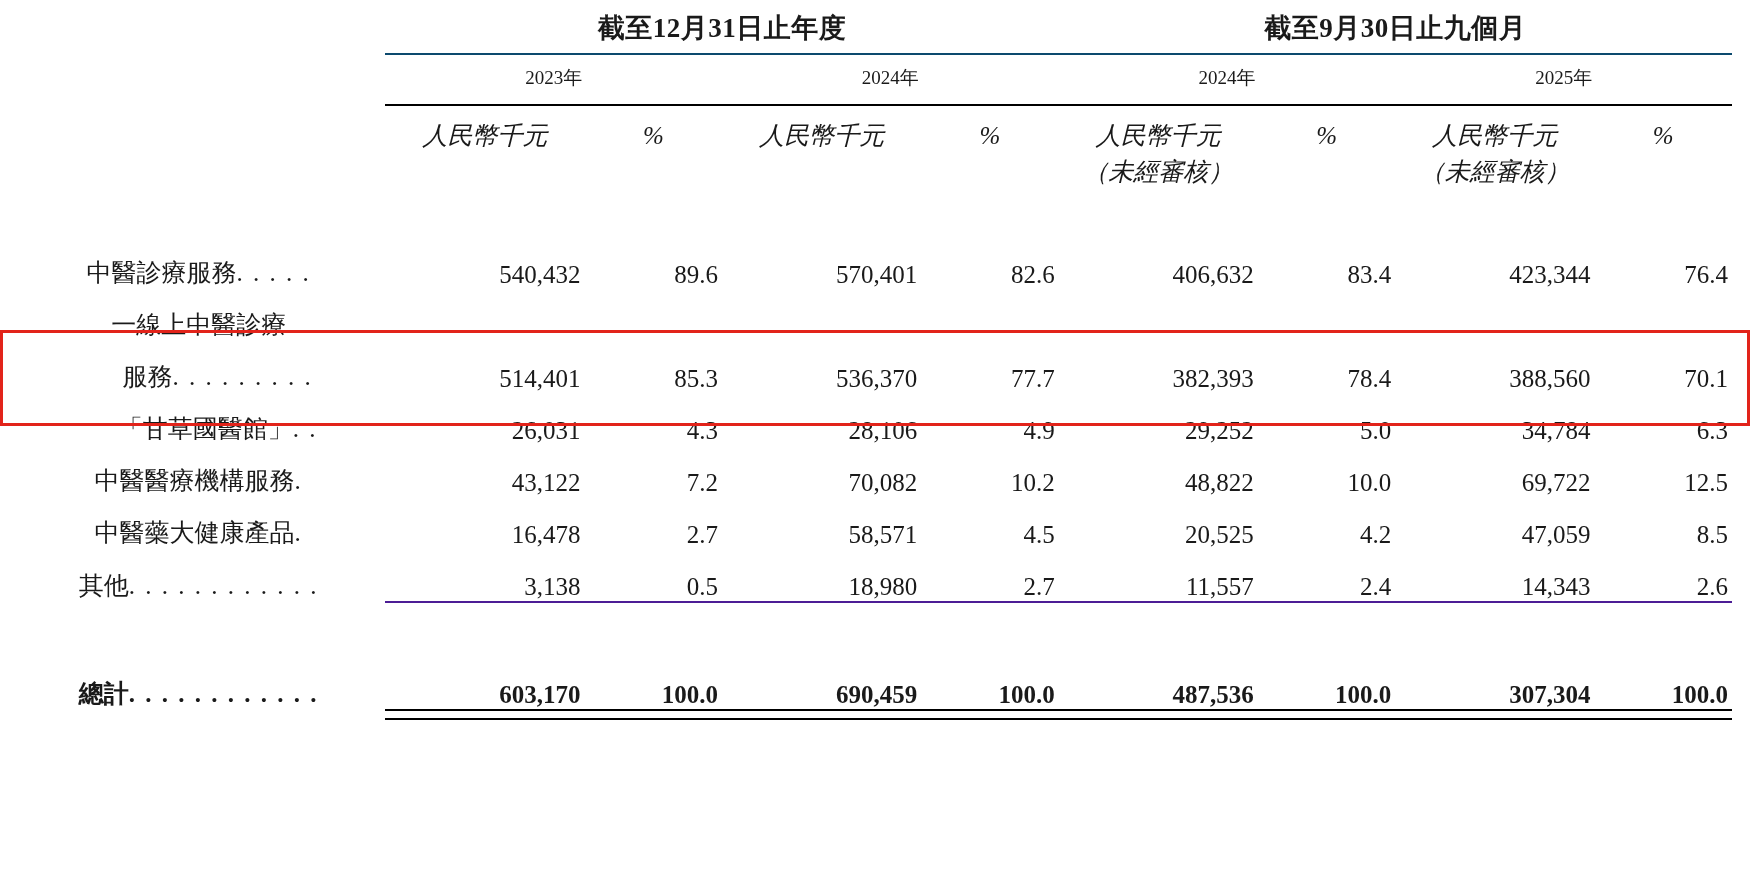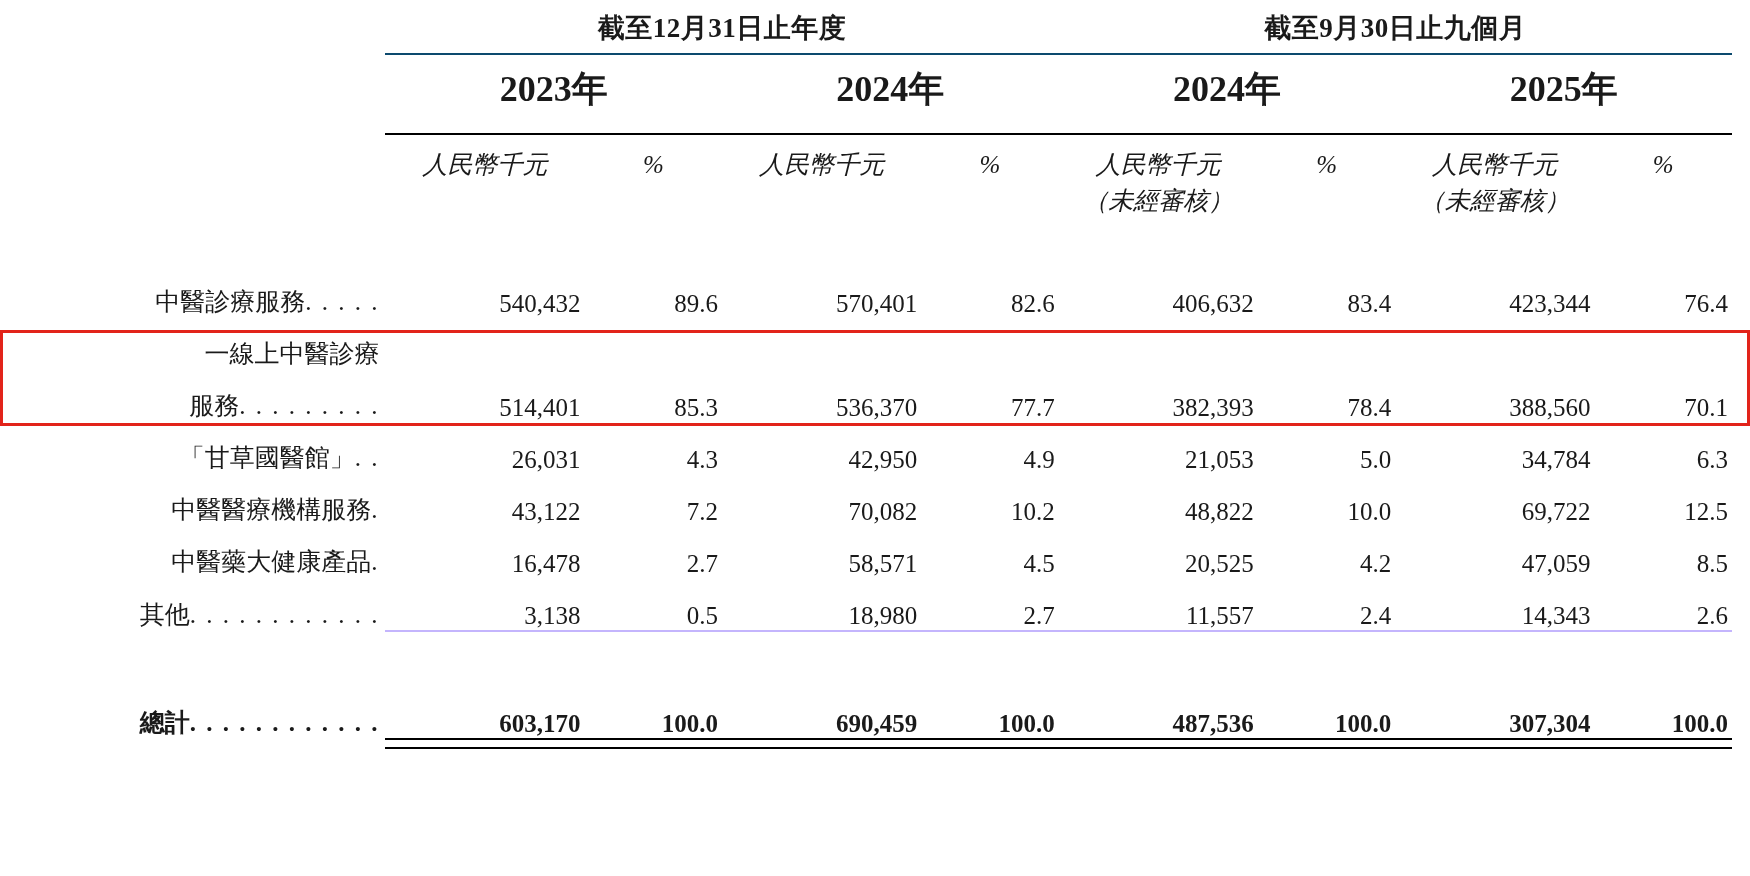--- a/index.html
+++ b/index.html
@@ -43,43 +43,43 @@
     text-align: center;
     font-size: 27px;
     font-weight: bold;
     padding-bottom: 7px;
     letter-spacing: 0.5px;
   }
   .grp-head.line { border-bottom: 2px solid #0c4a6e; }
 
   .yr-head {
     text-align: center;
-    font-size: 36px;
-    font-weight: bold;
+    font-size: 19px;
+    font-weight: normal;
     padding-top: 10px;
-    padding-bottom: 19px;
+    padding-bottom: 13px;
   }
   .yr-head.line { border-bottom: 2px solid #000; }
 
   .unit-head {
     text-align: center;
     font-size: 25px;
     font-style: italic;
     padding-top: 12px;
     line-height: 1.45;
     vertical-align: top;
     margin-top: 32px;
   }
   .unit-head .sub { display: block; }
 
   .spacer-row td { height: 46px; }
 
   td.label {
     font-size: 25px;
-    text-align: right;
+    text-align: center;
     white-space: nowrap;
     padding-right: 6px;
   }
   td.label .dots { letter-spacing: 2px; }
   td.label .indent { display: inline-block; width: 38px; }
 
   td.num, td.pct {
     font-size: 25px;
     text-align: right;
     white-space: nowrap;
@@ -90,21 +90,21 @@
   tr.total td {
     font-weight: bold;
     font-size: 25px;
     height: 60px;
   }
   .dbl td.ruled2 {
     border-top: 2px solid #000;
     border-bottom: 2px solid #000;
     height: 7px;
   }
-  .underline-cell { border-bottom: 2px solid #c4b5fd; }
+  .underline-cell { border-bottom: 2px solid #4c1d95; }
 
   
   .highlight-box {
     position: absolute;
     border: 3px solid #e2231a;
     box-sizing: border-box;
     pointer-events: none;
   }
 </style>
 </head>
@@ -211,23 +211,23 @@
       <td class="pct">70.1</td>
     </tr>
 
 
     <tr class="body-row">
       <td class="label">
         <span class="indent"></span><span>「甘草國醫館」</span><span class="dots">. .</span>
       </td>
       <td class="num">26,031</td>
       <td class="pct">4.3</td>
-      <td class="num">42,950</td>
+      <td class="num">28,106</td>
       <td class="pct">4.9</td>
-      <td class="num">21,053</td>
+      <td class="num">29,252</td>
       <td class="pct">5.0</td>
       <td class="num">34,784</td>
       <td class="pct">6.3</td>
     </tr>
 
     <tr class="body-row">
       <td class="label">
         <span>中醫醫療機構服務</span><span class="dots">.</span>
       </td>
       <td class="num">43,122</td>

